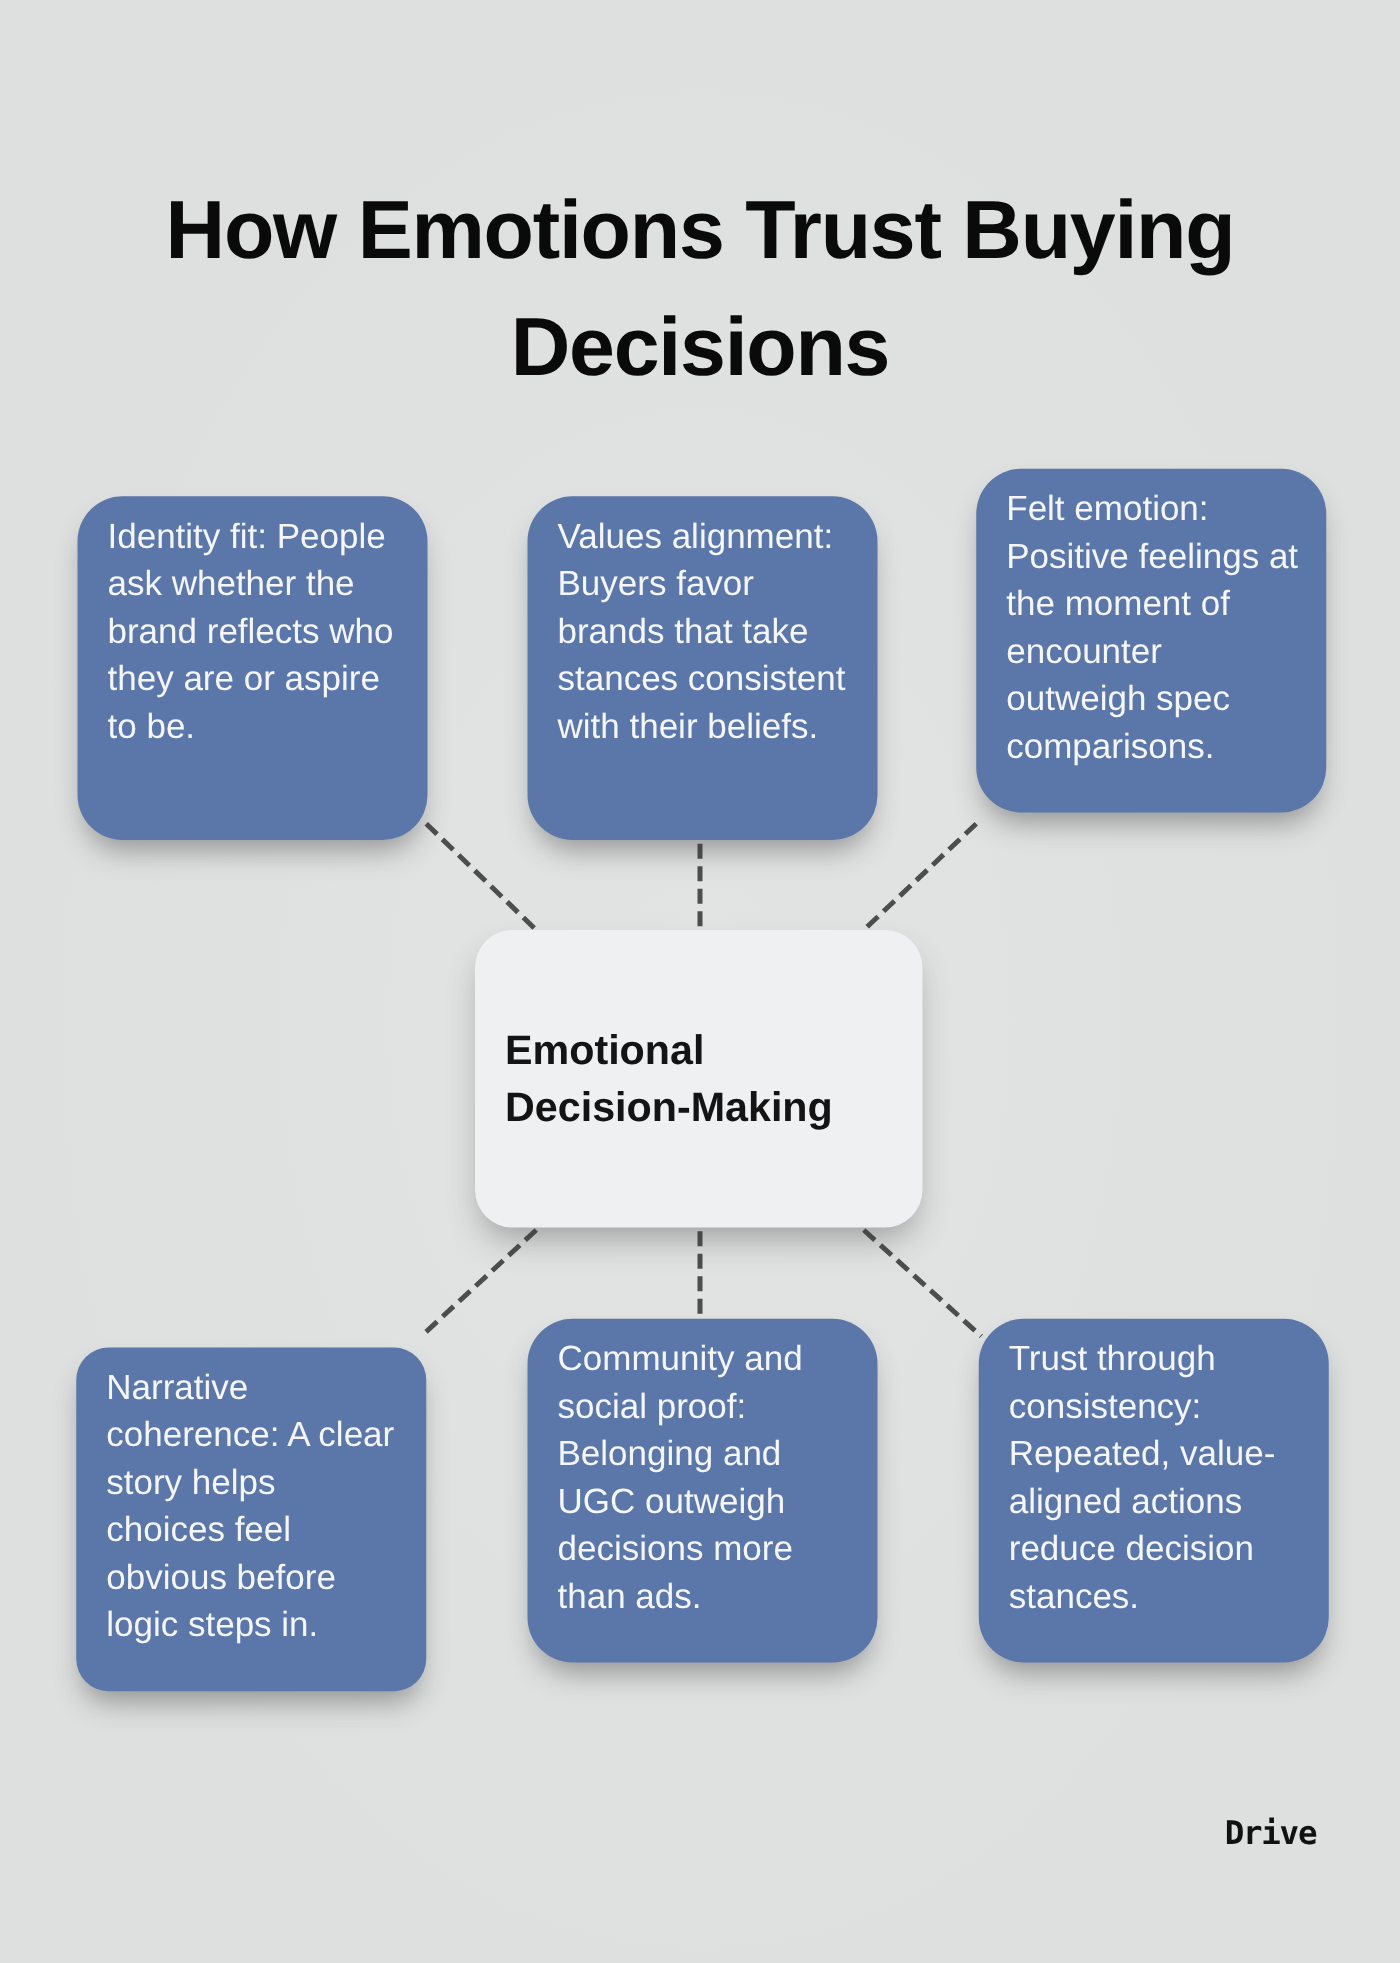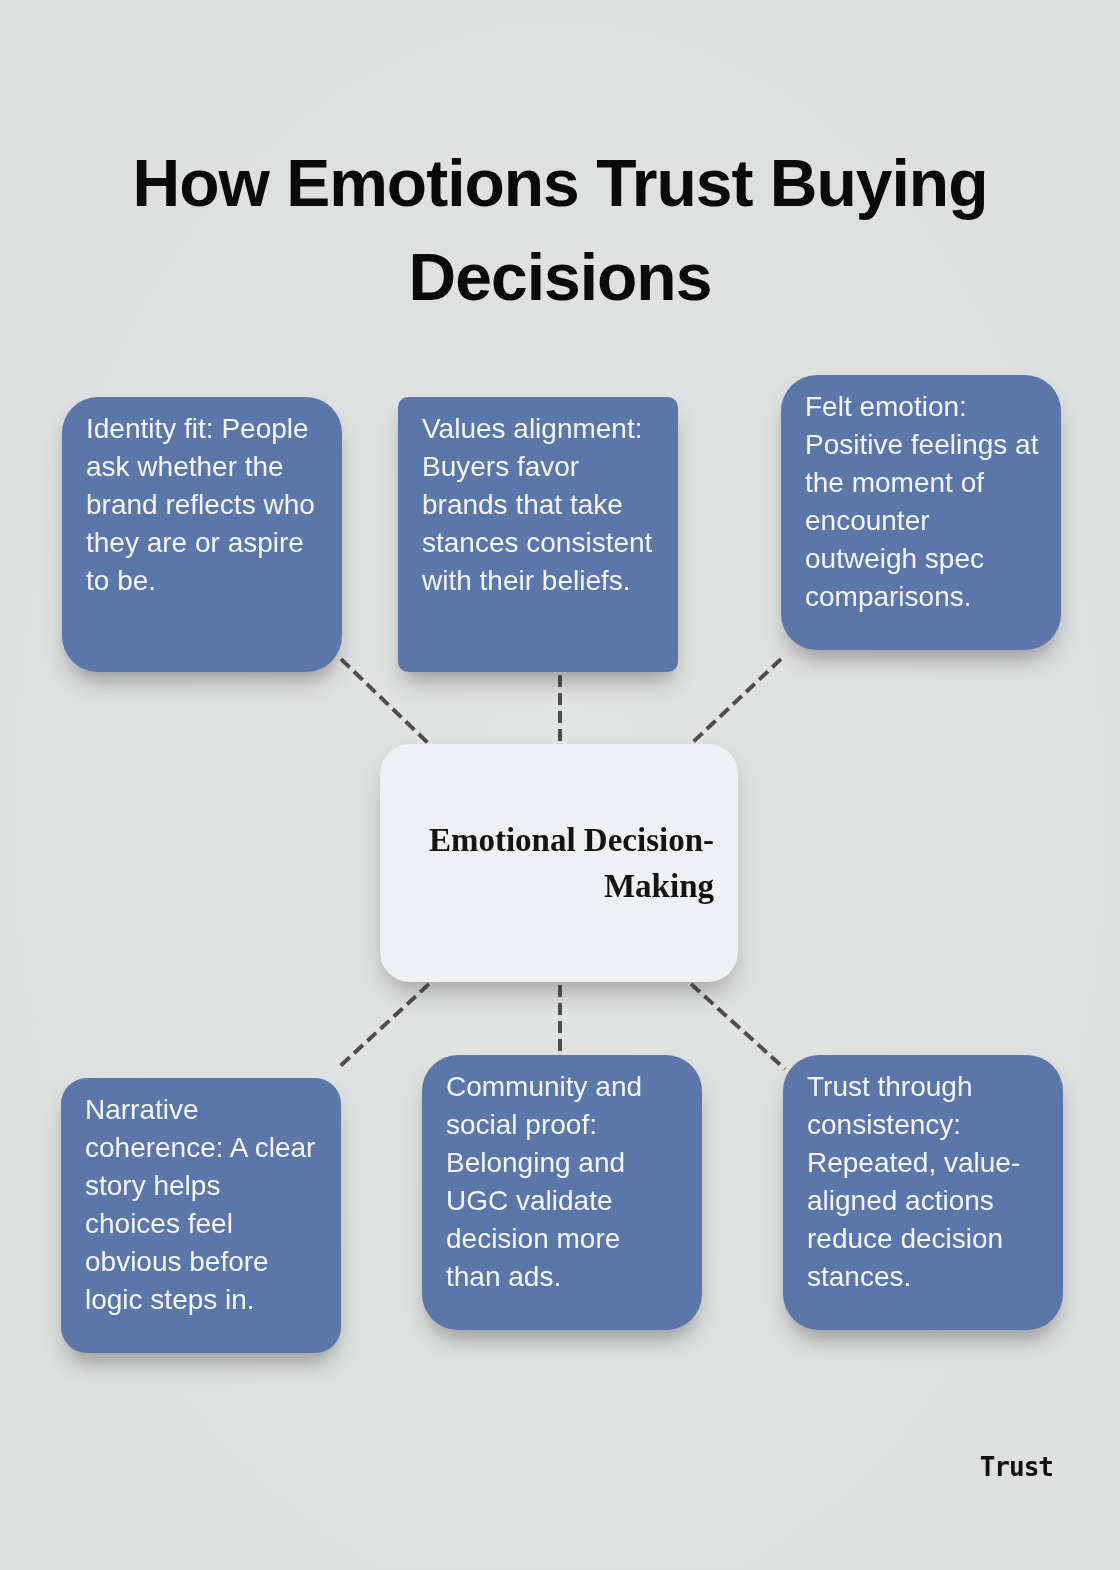--- a/index.html
+++ b/index.html
@@ -46,39 +46,38 @@
     padding: 13px 22px 0 24px;
     background: #5b76a9;
     border-radius: 36px;
     box-shadow: 0 14px 22px -6px rgba(60, 60, 60, 0.45);
     color: #f4f6f9;
     font-size: 28px;
     line-height: 38px;
     font-weight: 400;
   }
   .node-1 { left: 62px;  top: 397px; }
-  .node-2 { left: 398px; top: 397px; border-radius: 10px; }
+  .node-2 { left: 422px; top: 397px; }
   .node-3 { left: 781px; top: 375px; }
   .node-4 { left: 61px;  top: 1078px; border-radius: 26px; }
   .node-5 { left: 422px; top: 1055px; }
   .node-6 { left: 783px; top: 1055px; }
   .center-node {
     position: absolute;
     left: 380px;
     top: 744px;
     width: 358px;
     height: 238px;
     background: #eff0f2;
     border-radius: 30px;
     box-shadow: 0 14px 26px -6px rgba(60, 60, 60, 0.4);
     display: flex;
     align-items: center;
     justify-content: center;
-    text-align: right;
-    font-family: Liberation Serif, serif;
+    text-align: left;
   }
   .center-label {
     font-size: 33px;
     line-height: 46px;
     font-weight: 700;
     color: #141414;
     padding: 0 24px;
   }
   .watermark {
     position: absolute;
@@ -104,22 +103,22 @@
     <line x1="781" y1="659" x2="691" y2="744"></line>
     <line x1="429" y1="984" x2="337" y2="1069"></line>
     <line x1="560" y1="985" x2="560" y2="1052"></line>
     <line x1="691" y1="984" x2="785" y2="1069"></line>
   </svg>
 
   <div class="node node-1">Identity fit: People ask whether the brand reflects who they are or aspire to be.</div>
   <div class="node node-2">Values alignment: Buyers favor brands that take stances consistent with their beliefs.</div>
   <div class="node node-3">Felt emotion: Positive feelings at the moment of encounter outweigh spec comparisons.</div>
   <div class="node node-4">Narrative coherence: A clear story helps choices feel obvious before logic steps in.</div>
-  <div class="node node-5">Community and social proof: Belonging and UGC validate decision more than ads.</div>
+  <div class="node node-5">Community and social proof: Belonging and UGC outweigh decisions more than ads.</div>
   <div class="node node-6">Trust through consistency: Repeated, value-aligned actions reduce decision stances.</div>
 
   <div class="center-node">
     <div class="center-label">Emotional Decision-Making</div>
   </div>
 
-  <div class="watermark">Trust</div>
+  <div class="watermark">Drive</div>
 
 </div>
 
 </body></html>

